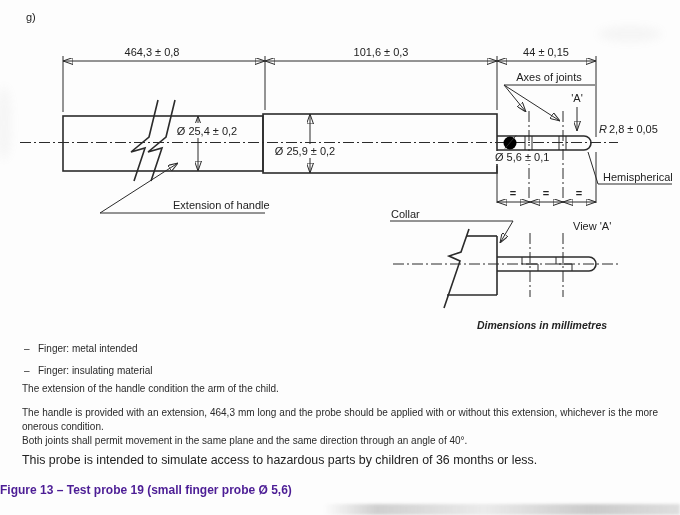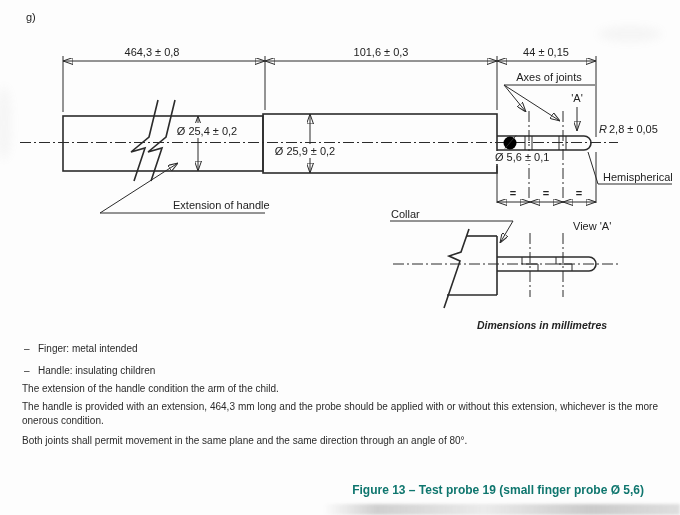--- a/index.html
+++ b/index.html
@@ -10,24 +10,24 @@
   svg .thick{stroke-width:1.6;}
   svg .thin{stroke-width:1;}
   svg .axis{stroke-width:1;stroke-dasharray:11 3 2 3;}
   svg .mask{fill:#fdfdfd;stroke:none;}
   svg text{fill:#222;font-size:11px;stroke:none;}
   svg text.small{font-size:10.5px;}
   svg text.ital{font-style:italic;}
   .note{position:absolute;font-size:10px;line-height:13.5px;color:#2a2a2a;}
   .bullet{display:flex;}
   .bullet .dash{width:14px;flex:0 0 14px;}
-  .just{text-align:justify;}
+  .just{text-align:justify;margin-top:6px;}
   .statement{position:absolute;left:22px;top:453px;width:640px;font-size:12.4px;color:#222;}
-  .caption{position:absolute;left:16px;top:483px;width:628px;text-align:right;
-           font-weight:bold;font-size:12px;color:#0f766e;}
+  .caption{position:absolute;left:0;top:483px;width:628px;text-align:left;
+           font-weight:bold;font-size:12px;color:#4c1d95;}
   .artifact{position:absolute;pointer-events:none;}
   .art-band{left:323px;top:504px;width:357px;height:11px;filter:blur(1.5px);opacity:.55;
     background:linear-gradient(90deg,rgba(70,70,70,0),rgba(70,70,70,.45) 15%,rgba(70,70,70,.18) 45%,rgba(70,70,70,.5) 75%,rgba(70,70,70,.3));}
   .art-blob1{left:598px;top:26px;width:64px;height:16px;background:#9a9a9a;opacity:.08;filter:blur(4px);border-radius:50%;}
   .art-blob2{left:-4px;top:86px;width:16px;height:74px;background:#9a9a9a;opacity:.07;filter:blur(4px);border-radius:50%;}
 </style>
 </head>
 <body>
 
 <div id="page">
@@ -137,25 +137,26 @@
 
     <text class="ital small" x="542" y="329" text-anchor="middle" font-weight="bold">Dimensions in millimetres</text>
   </svg>
 
   <div class="note bullet" style="left:24px;top:342px;width:400px;">
     <span class="dash">–</span>
     <span>Finger: metal intended</span>
   </div>
   <div class="note bullet" style="left:24px;top:364px;width:400px;">
     <span class="dash">–</span>
-    <span>Handle: insulating children</span>
+    <span>Finger: insulating material</span>
   </div>
   <div class="note" style="left:22px;top:382px;width:640px;">The extension of the handle condition the arm of the child.</div>
   <div class="note just" style="left:22px;top:400px;width:636px;">The handle is provided with an extension, 464,3 mm long and the probe should be applied with or without this extension, whichever is the more onerous condition.</div>
-  <div class="note" style="left:22px;top:434px;width:640px;">Both joints shall permit movement in the same plane and the same direction through an angle of 80°.</div>
+  <div class="note" style="left:22px;top:434px;width:640px;">Both joints shall permit movement in the same plane and the same direction through an angle of 40°.</div>
 
+  <div class="statement">This probe is intended to simulate access to hazardous parts by children of 36 months or less.</div>
 
   <div class="caption">Figure 13 – Test probe 19 (small finger probe Ø 5,6)</div>
 
   <div class="artifact art-band"></div>
   <div class="artifact art-blob1"></div>
   <div class="artifact art-blob2"></div>
 </div>
 
 </body></html>

